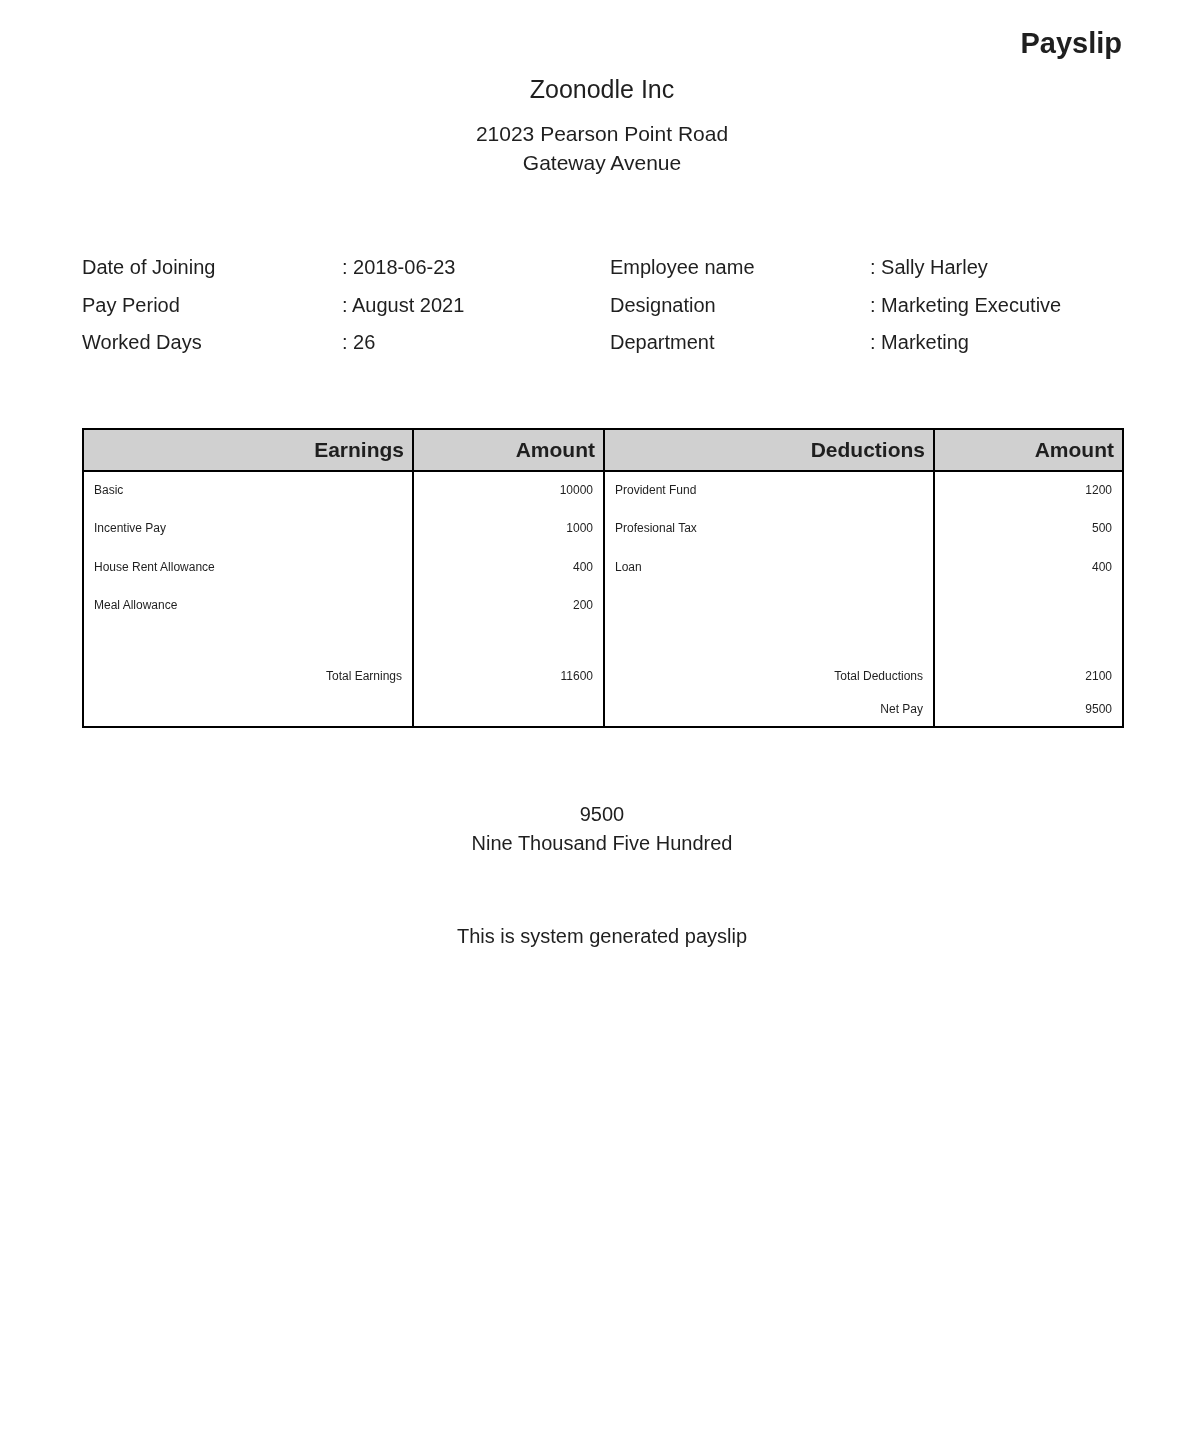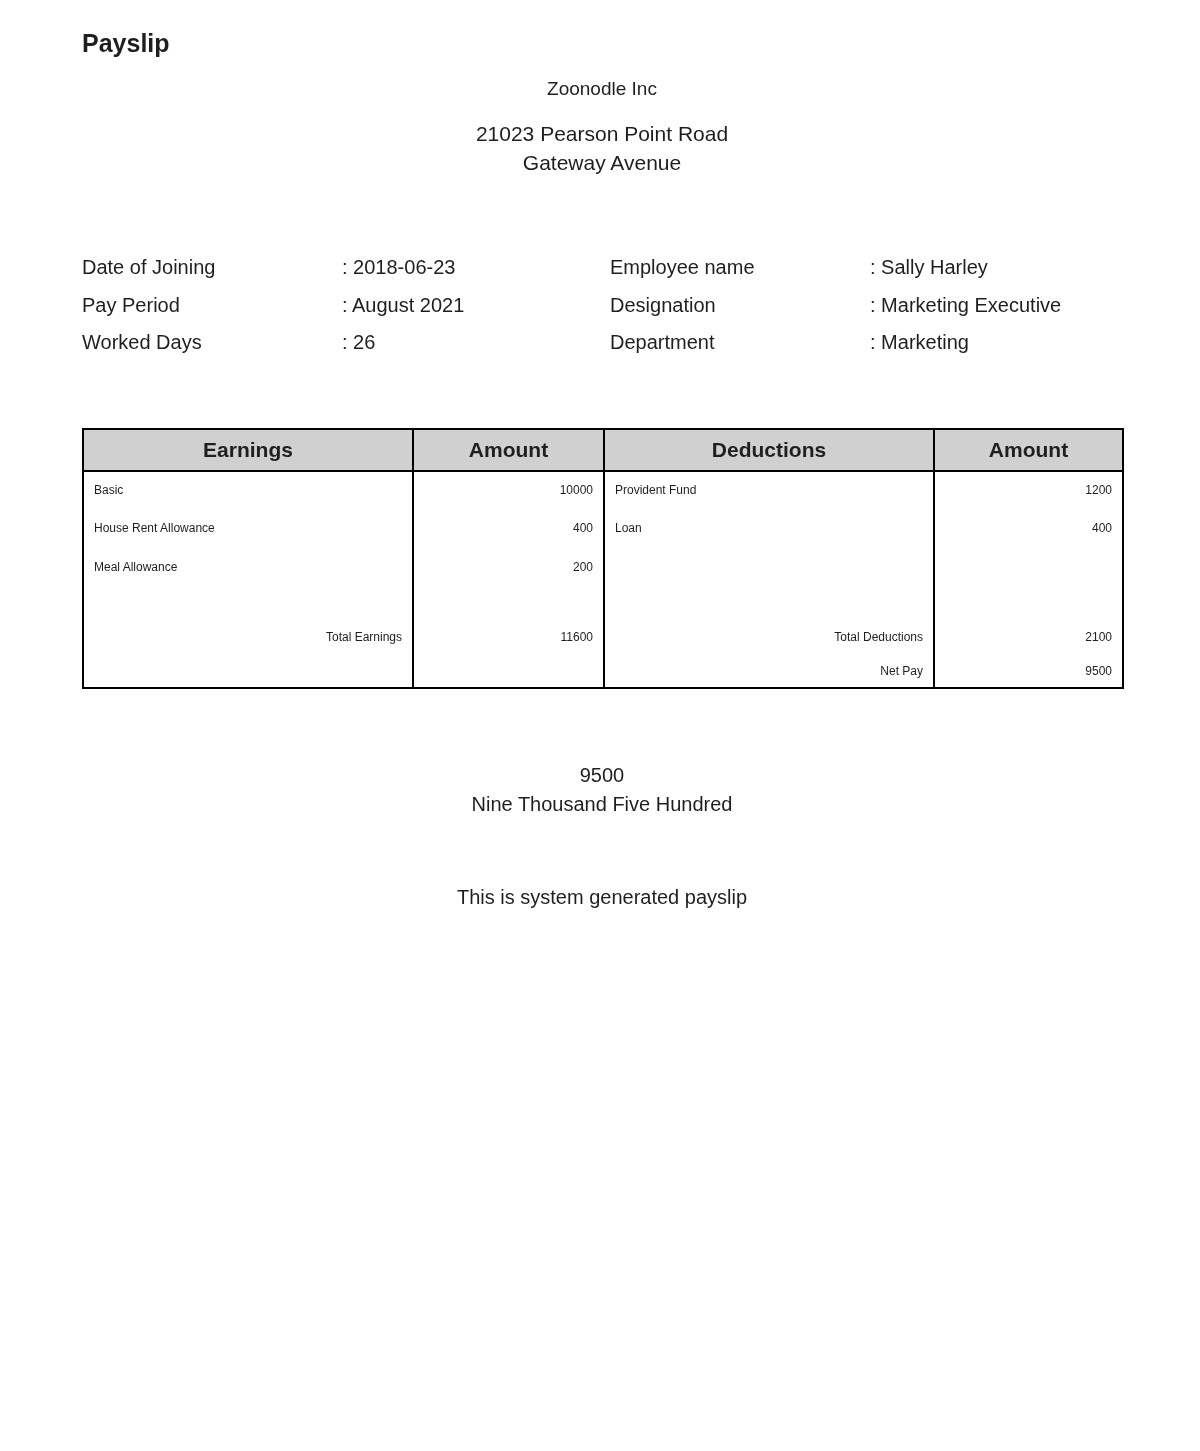--- a/index.html
+++ b/index.html
@@ -13,29 +13,29 @@
     width: 1200px;
     height: 1451px;
     padding: 26px 78px 0 82px;
     background: #ffffff;
     overflow: hidden;
   }
 
   
   .title {
     margin: 0;
-    text-align: left;
-    font-size: 25px;
+    text-align: right;
+    font-size: 29px;
     font-weight: bold;
     line-height: 34px;
   }
   .company {
     margin-top: 16px;
     text-align: center;
-    font-size: 19px;
+    font-size: 25px;
     line-height: 26px;
   }
   .addr {
     text-align: center;
     font-size: 21px;
     line-height: 29px;
   }
   .addr.first { margin-top: 17px; }
 
   
@@ -64,21 +64,21 @@
     border-collapse: collapse;
     border: 2px solid #000000;
   }
   table.paytable th {
     border: 2px solid #000000;
     background: #d0d0d0;
     font-size: 21px;
     font-weight: bold;
     height: 42px;
     padding: 0 8px;
-    text-align: center;
+    text-align: right;
   }
   table.paytable td {
     border-left: 2px solid #000000;
     border-right: 2px solid #000000;
     border-top: none;
     border-bottom: none;
     padding: 0 10px;
     font-size: 12px;
     vertical-align: middle;
     overflow: hidden;
@@ -182,20 +182,26 @@
       </tr>
     </thead>
     <tbody>
       <tr class="item-row">
         <td class="cell-left">Basic</td>
         <td class="cell-right">10000</td>
         <td class="cell-left">Provident Fund</td>
         <td class="cell-right">1200</td>
       </tr>
       <tr class="item-row">
+        <td class="cell-left">Incentive Pay</td>
+        <td class="cell-right">1000</td>
+        <td class="cell-left">Profesional Tax</td>
+        <td class="cell-right">500</td>
+      </tr>
+      <tr class="item-row">
         <td class="cell-left">House Rent Allowance</td>
         <td class="cell-right">400</td>
         <td class="cell-left">Loan</td>
         <td class="cell-right">400</td>
       </tr>
       <tr class="item-row">
         <td class="cell-left">Meal Allowance</td>
         <td class="cell-right">200</td>
         <td class="cell-left"></td>
         <td class="cell-right"></td>

